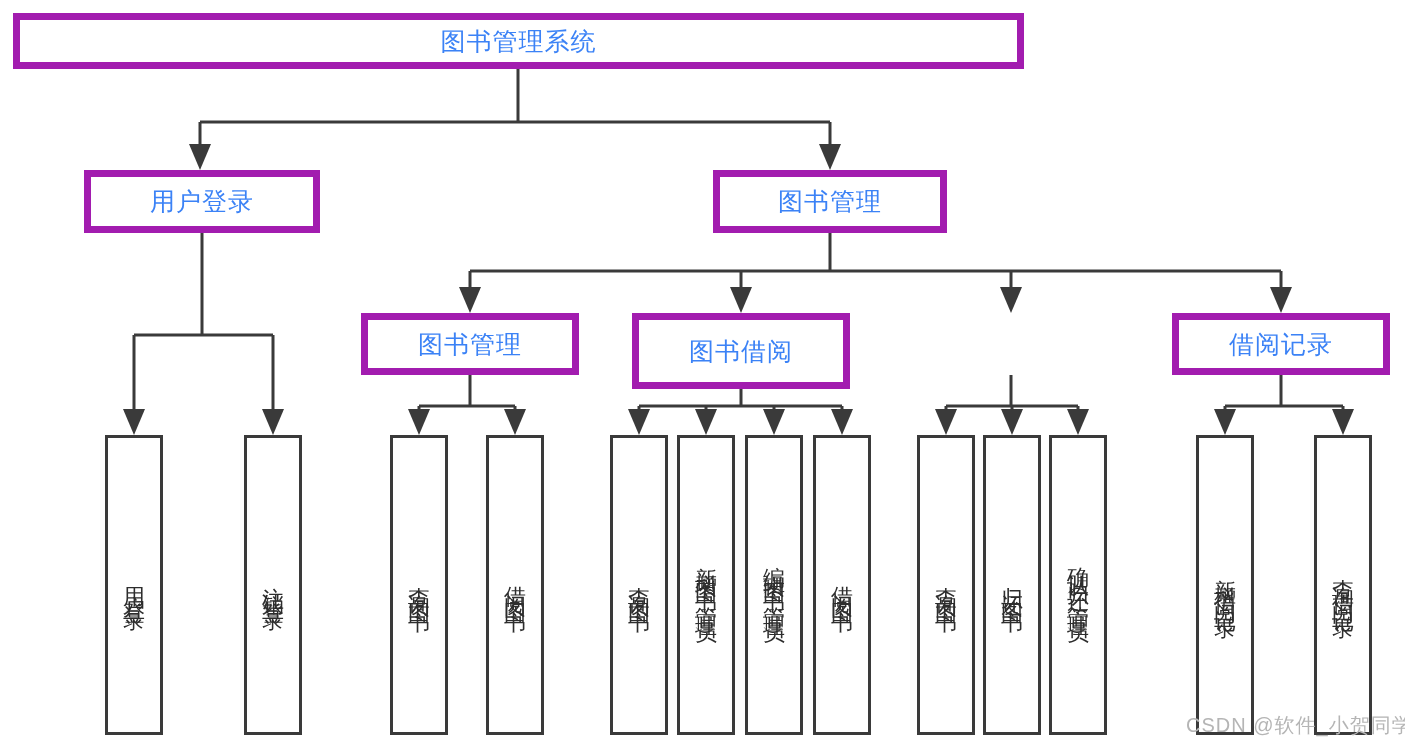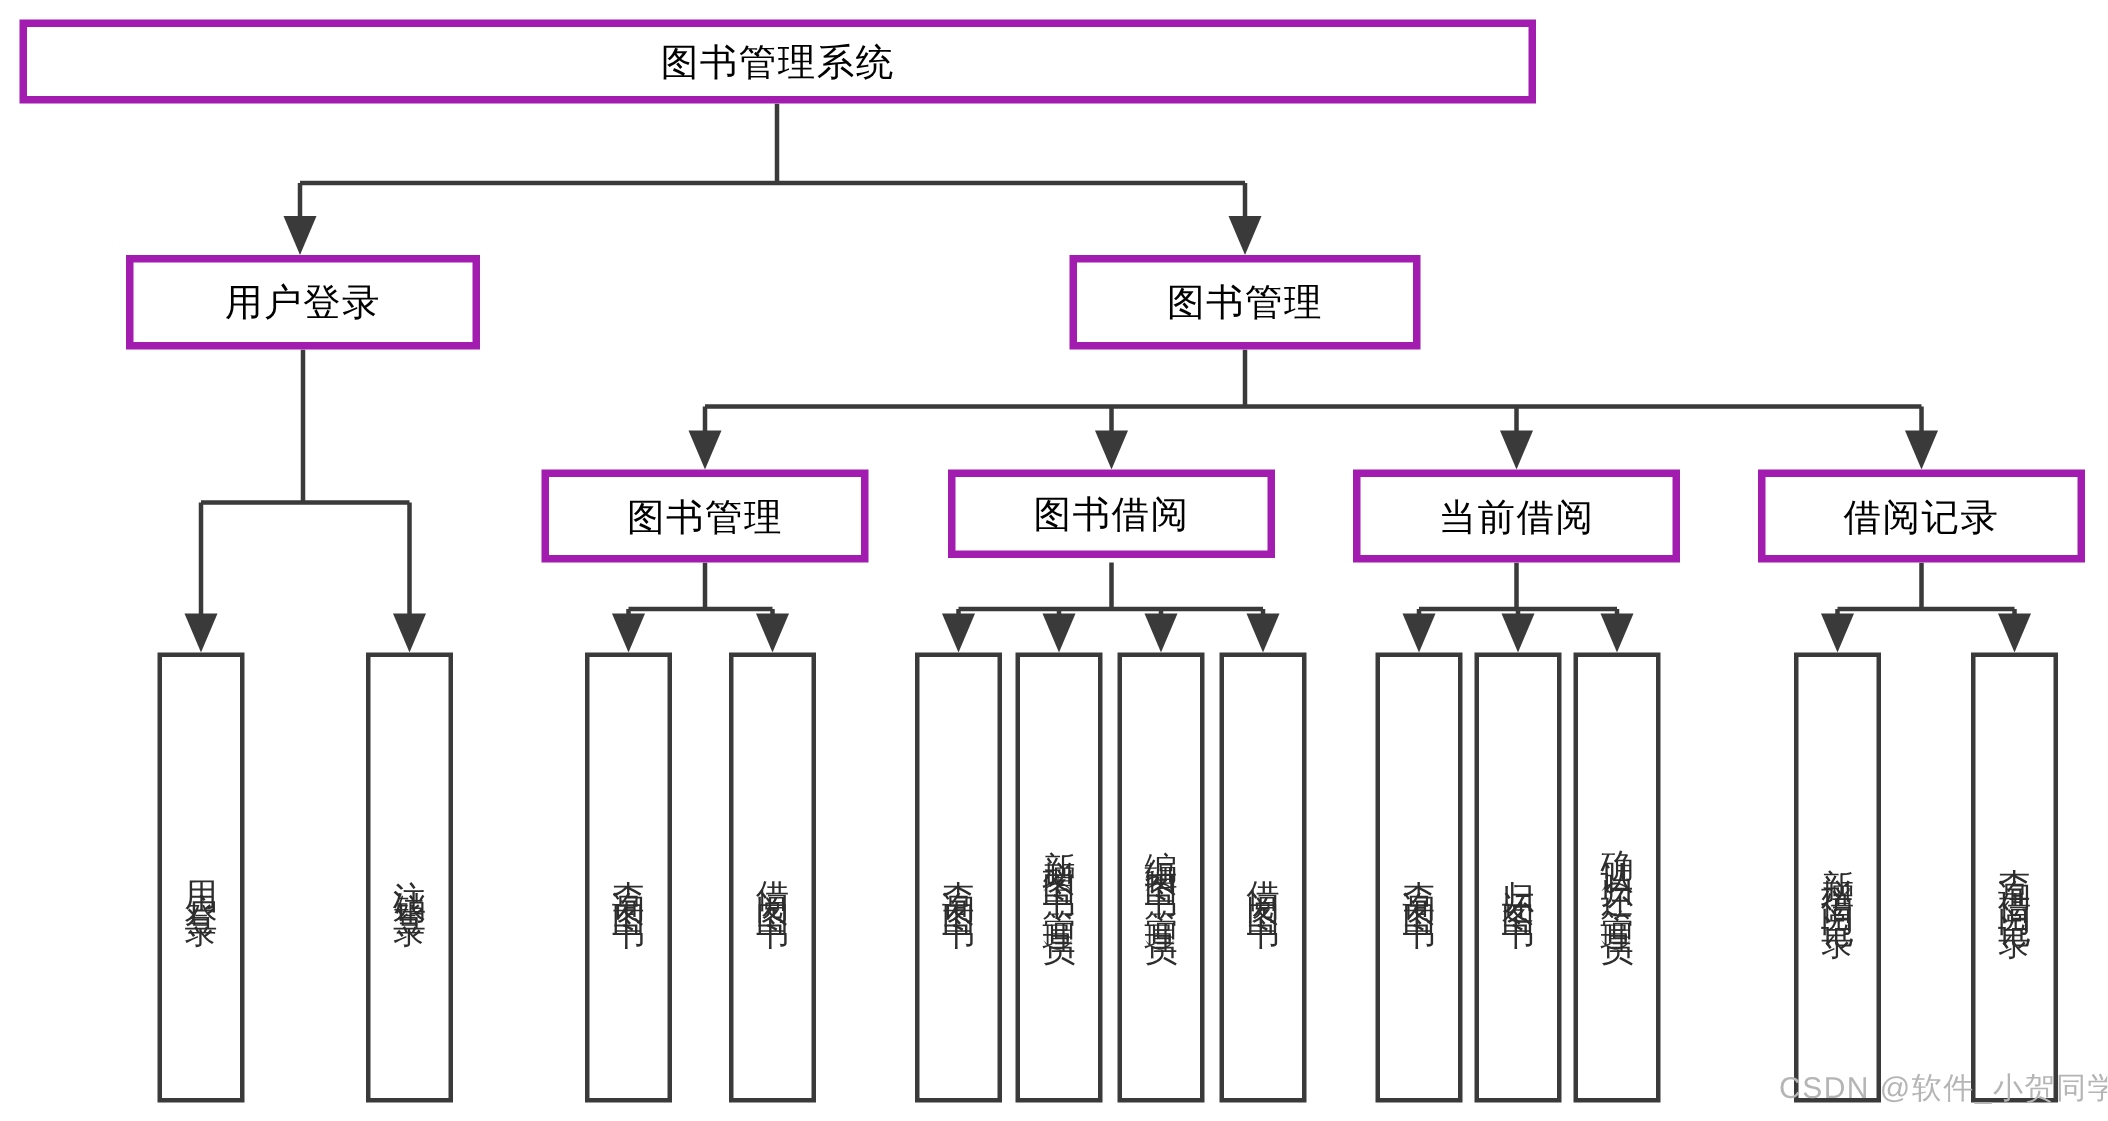--- a/index.html
+++ b/index.html
@@ -19,27 +19,27 @@
     position: absolute;
     left: 0;
     top: 0;
     width: 1405px;
     height: 747px;
   }
   .node {
     position: absolute;
     box-sizing: border-box;
     background: #ffffff;
-    border: 5px solid #a21caf;
+    border: 7px solid #a21caf;
     display: flex;
     align-items: center;
     justify-content: center;
     font-size: 25px;
     letter-spacing: 1px;
-    color: #000000;
+    color: #3b82f6;
     white-space: nowrap;
   }
   .leaf {
     position: absolute;
     box-sizing: border-box;
     width: 58px;
     height: 300px;
     background: #ffffff;
     border: 3px solid #3a3a3a;
     display: flex;
@@ -103,22 +103,21 @@
       <polygon points="1332,409 1354,409 1343,435"></polygon>
     </g>
   </svg>
 
   <div class="node" style="left:13px; top:13px; width:1011px; height:56px;">图书管理系统</div>
 
   <div class="node" style="left:84px; top:170px; width:236px; height:63px;">用户登录</div>
   <div class="node" style="left:713px; top:170px; width:234px; height:63px;">图书管理</div>
 
   <div class="node" style="left:361px; top:313px; width:218px; height:62px;">图书管理</div>
-  <div class="node" style="left:632px; top:313px; width:218px; height:59px;">图书借阅</div>
-  <div class="node" style="left:902px; top:313px; width:218px; height:62px;">当前借阅</div>
+  <div class="node" style="left:632px; top:313px; width:218px; height:76px;">图书借阅</div>
   <div class="node" style="left:1172px; top:313px; width:218px; height:62px;">借阅记录</div>
 
   <div class="leaf" style="left:105px; top:435px;">
     <span class="vtext">用户登录</span>
   </div>
   <div class="leaf" style="left:244px; top:435px;">
     <span class="vtext">注销登录</span>
   </div>
 
   <div class="leaf" style="left:390px; top:435px;">

